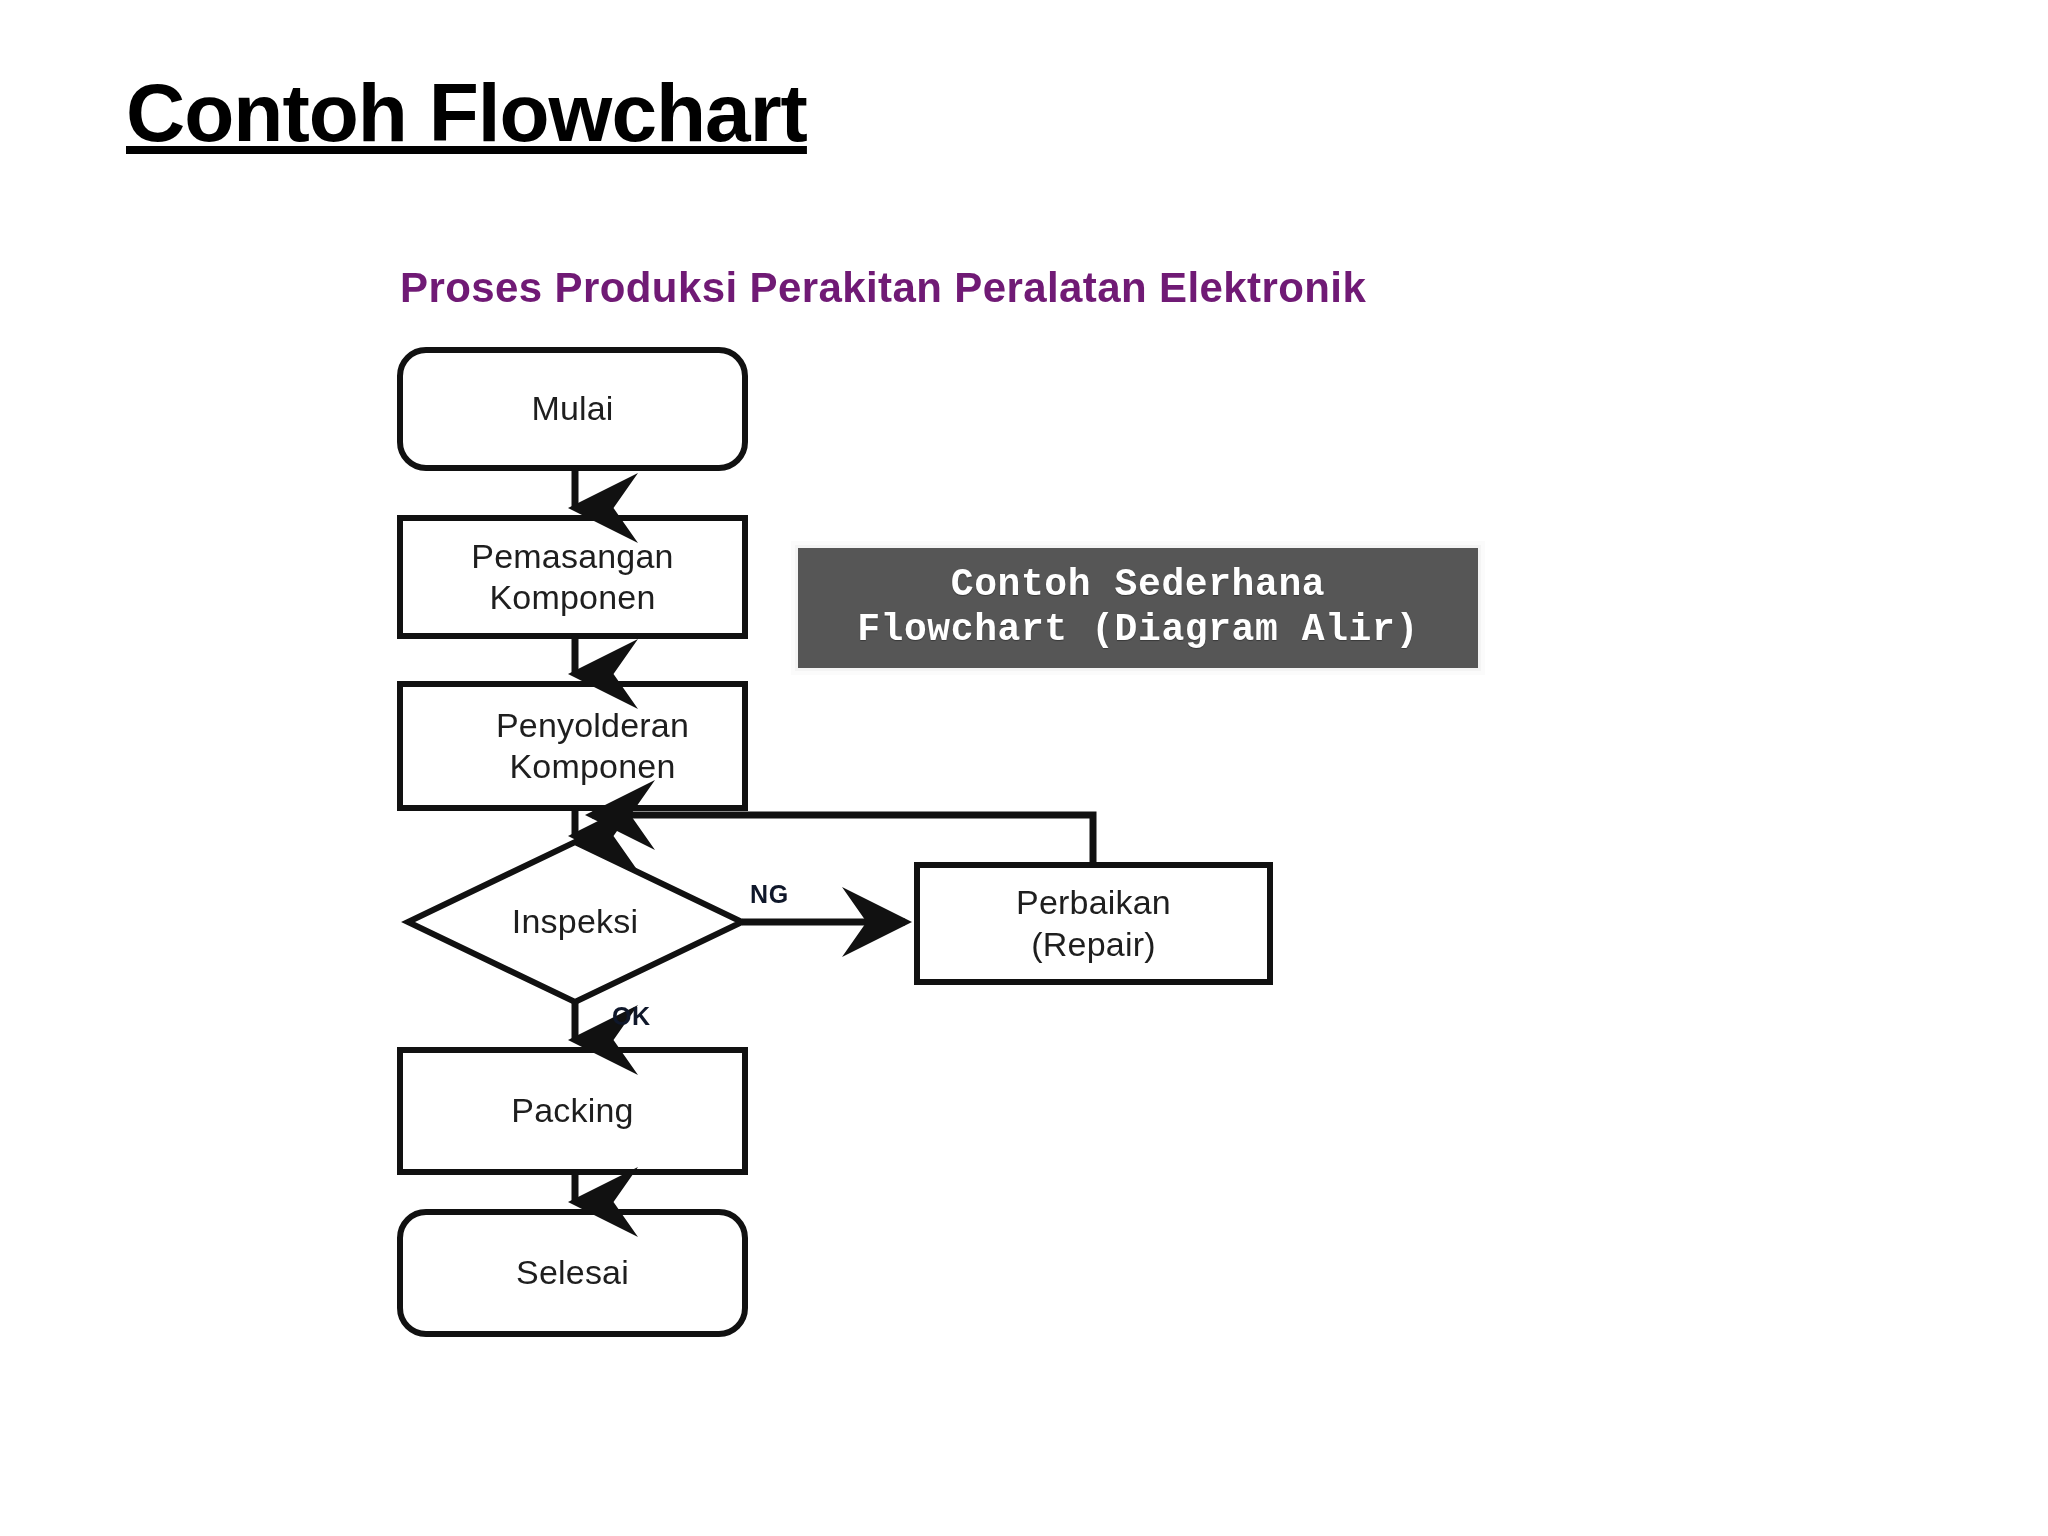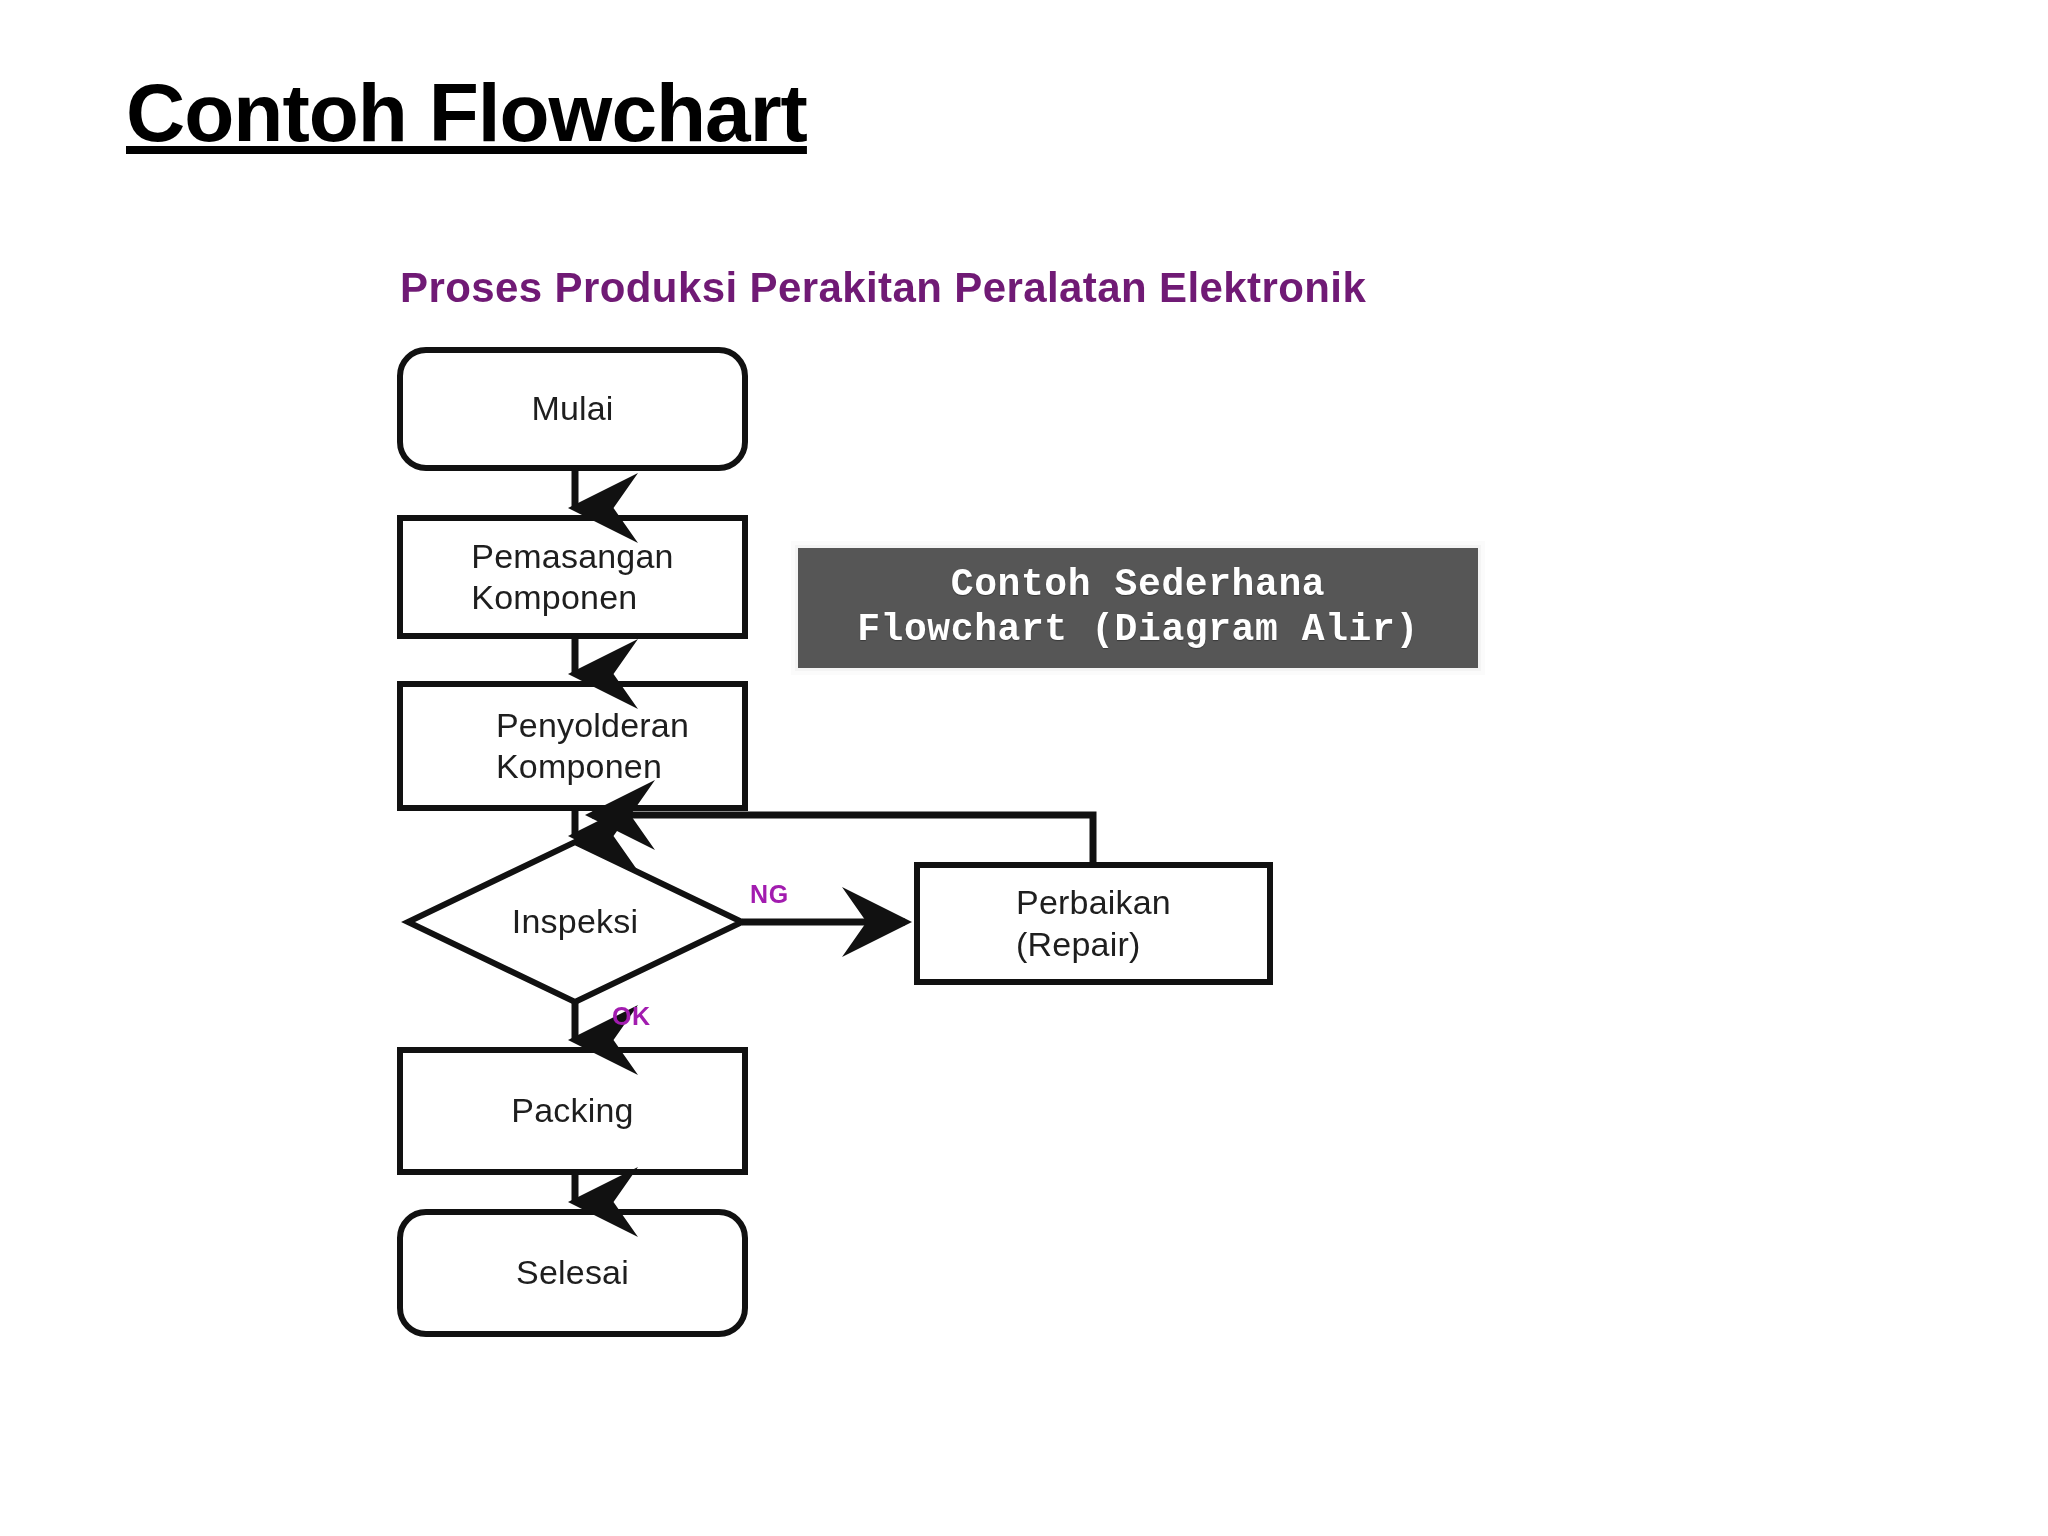--- a/index.html
+++ b/index.html
@@ -61,36 +61,36 @@
     letter-spacing: 0.4px;
     white-space: nowrap;
   }
 
   
   .node-label {
     position: absolute;
     display: flex;
     align-items: center;
     justify-content: center;
-    text-align: left;
+    text-align: center;
     font-family: "Liberation Sans", sans-serif;
     font-size: 34px;
     color: #1e1e1e;
     line-height: 1.22;
     letter-spacing: 0.2px;
     pointer-events: none;
     white-space: pre-line;
   }
 
   .edge-label {
     position: absolute;
     font-family: "Liberation Sans", sans-serif;
     font-size: 25px;
     font-weight: bold;
-    color: #a21caf;
+    color: #0f172a;
     letter-spacing: 0.6px;
     white-space: nowrap;
   }
 
   
   #callout {
     position: absolute;
     left: 795px;
     top: 545px;
     width: 680px;

